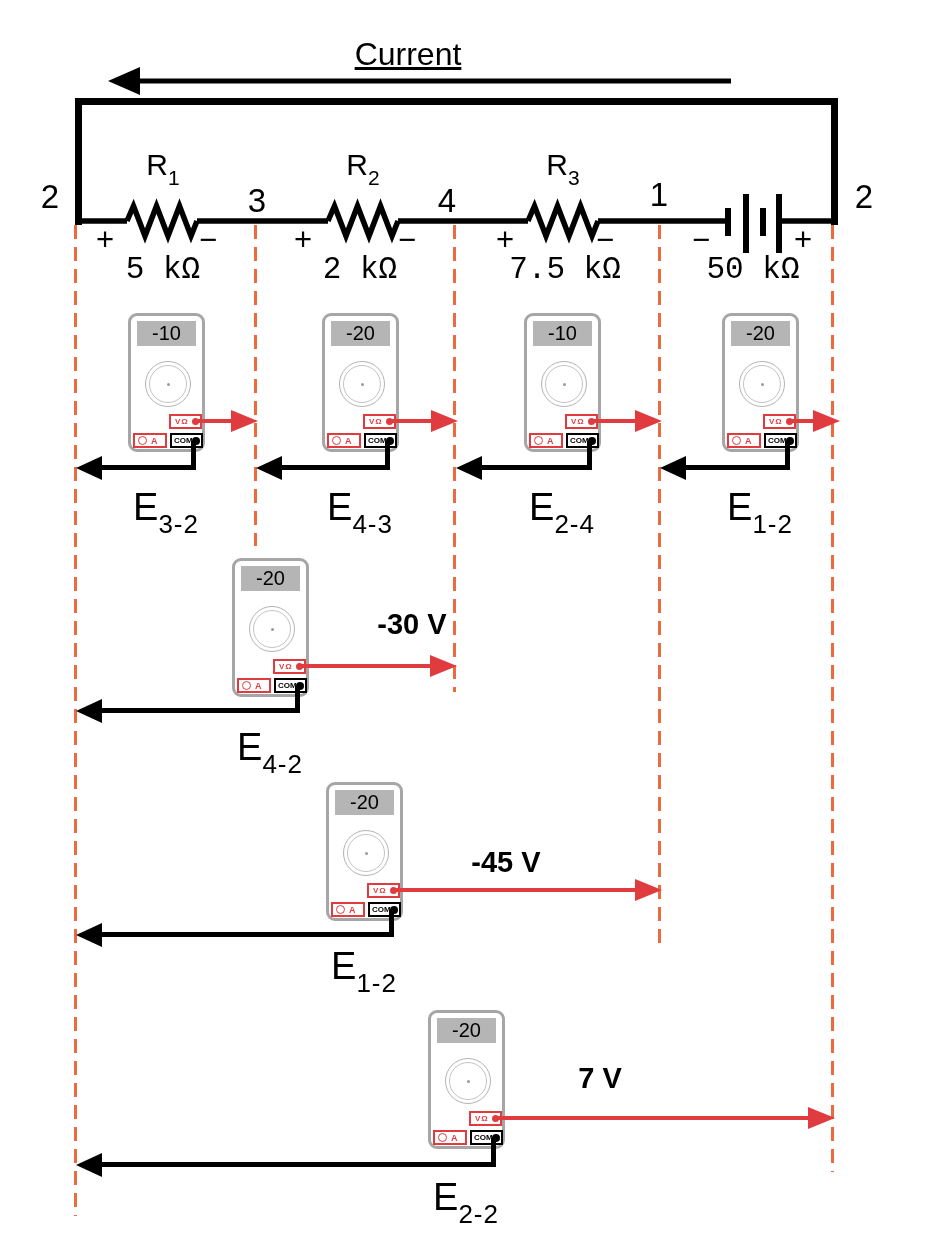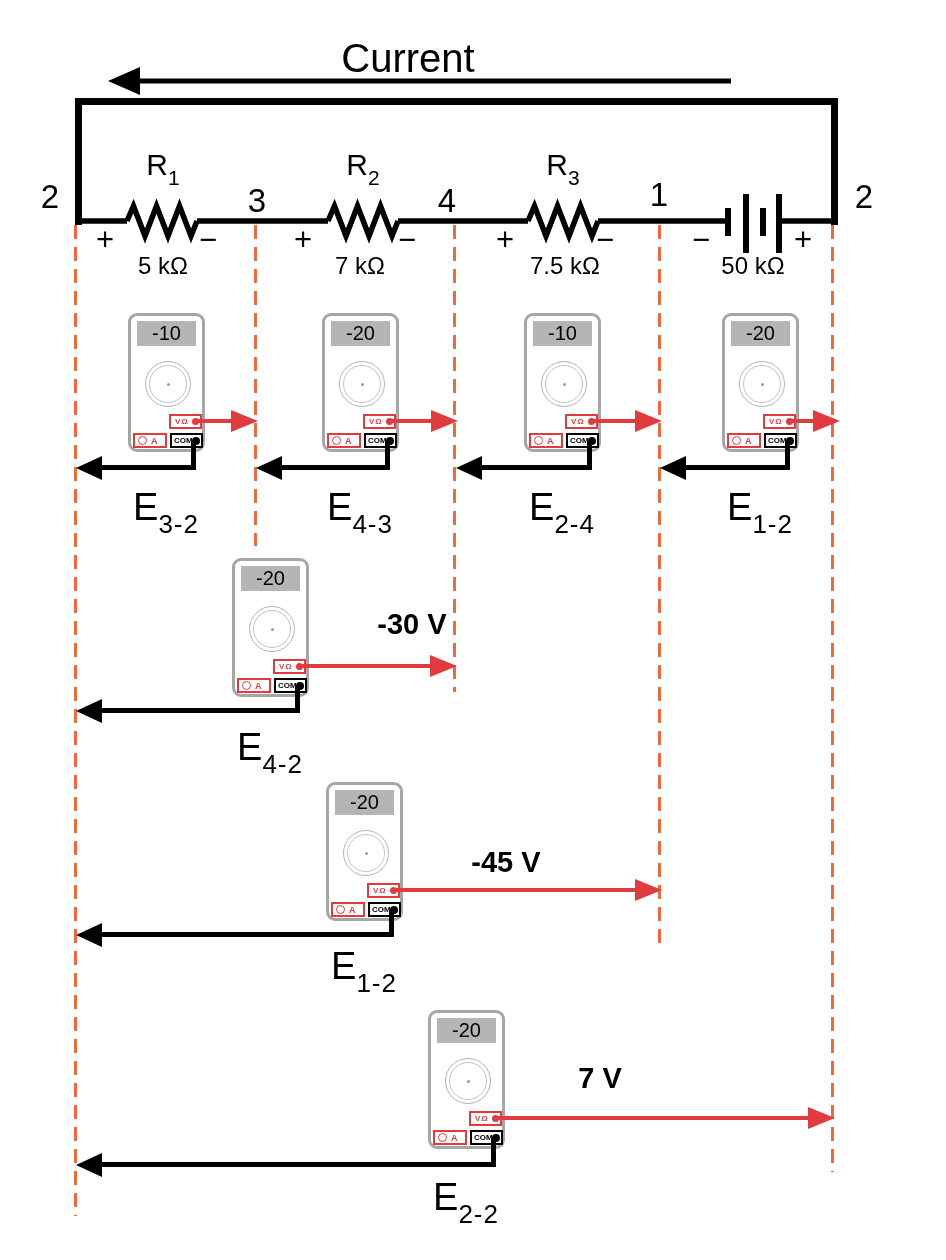--- a/index.html
+++ b/index.html
@@ -1,24 +1,24 @@
 <!DOCTYPE html>
 <html style="--dash: #ed6a3e; --probe: #e03c40; --mgray: #a6a6a6; --dispbg: #b5b5b5;"><head>
 <meta charset="utf-8">
 <style>
   html,body{margin:0;padding:0;background:#fff;}
   #stage{position:relative;width:946px;height:1260px;background:#fff;
          font-family:"Liberation Sans","DejaVu Sans",sans-serif;color:#000;overflow:hidden;}
   .abs{position:absolute;}
   .cx{transform:translateX(-50%);white-space:nowrap;}
-  .current-label{font-size:40px;}
+  .current-label{font-size:32px;text-decoration:underline;}
   .node-label{font-size:33px;}
   .rname{font-size:30px;}
   .rname sub{font-size:21px;position:relative;bottom:-3px;}
-  .rvalue{font-size:24px;}
+  .rvalue{font-size:31px;font-family:Liberation Mono, monospace;}
   .sign{font-size:31px;}
   .dash{width:3px;background:repeating-linear-gradient(to bottom,var(--dash) 0 14px,transparent 14px 22px);}
   
   .meter{position:absolute;width:77px;height:139px;background:#fff;border:3px solid var(--mgray);
          border-radius:9px;box-sizing:border-box;}
   .m-display{position:absolute;left:6px;right:6px;top:5px;height:25px;background:var(--dispbg);
              font-size:20px;line-height:25px;text-align:center;}
   .m-dial{position:absolute;left:14px;top:45px;width:44px;height:44px;border:1.5px solid #b3b3b3;border-radius:50%;}
   .m-dial .inner{position:absolute;inset:3px;border:1.2px solid #c4c4c4;border-radius:50%;}
   .m-dial .dot{position:absolute;left:50%;top:50%;width:3px;height:3px;margin:-1.5px;background:#999;border-radius:50%;}
@@ -83,21 +83,21 @@
   <div class="abs cx sign" style="left:105px;top:222px">+</div>
   <div class="abs cx sign" style="left:208px;top:222px">−</div>
   <div class="abs cx sign" style="left:303px;top:222px">+</div>
   <div class="abs cx sign" style="left:407px;top:222px">−</div>
   <div class="abs cx sign" style="left:505px;top:222px">+</div>
   <div class="abs cx sign" style="left:605px;top:222px">−</div>
   <div class="abs cx sign" style="left:701px;top:222px">−</div>
   <div class="abs cx sign" style="left:803px;top:222px">+</div>
 
   <div class="abs cx rvalue" style="left:163px;top:252px">5 kΩ</div>
-  <div class="abs cx rvalue" style="left:360px;top:252px">7 kΩ</div>
+  <div class="abs cx rvalue" style="left:360px;top:252px">2 kΩ</div>
   <div class="abs cx rvalue" style="left:565px;top:252px">7.5 kΩ</div>
   <div class="abs cx rvalue" style="left:753px;top:252px">50 kΩ</div>
 
 <div class="abs dash" style="left: 74px; top: 225px; height: 991px;"></div>
     <div class="abs dash" style="left: 254px; top: 225px; height: 321px;"></div>
     <div class="abs dash" style="left: 453px; top: 225px; height: 467px;"></div>
     <div class="abs dash" style="left: 658px; top: 225px; height: 725px;"></div>
     <div class="abs dash" style="left: 831px; top: 225px; height: 947px;"></div>
     <div class="meter" style="left: 128px; top: 313px;">
       <div class="m-display">-10</div>

